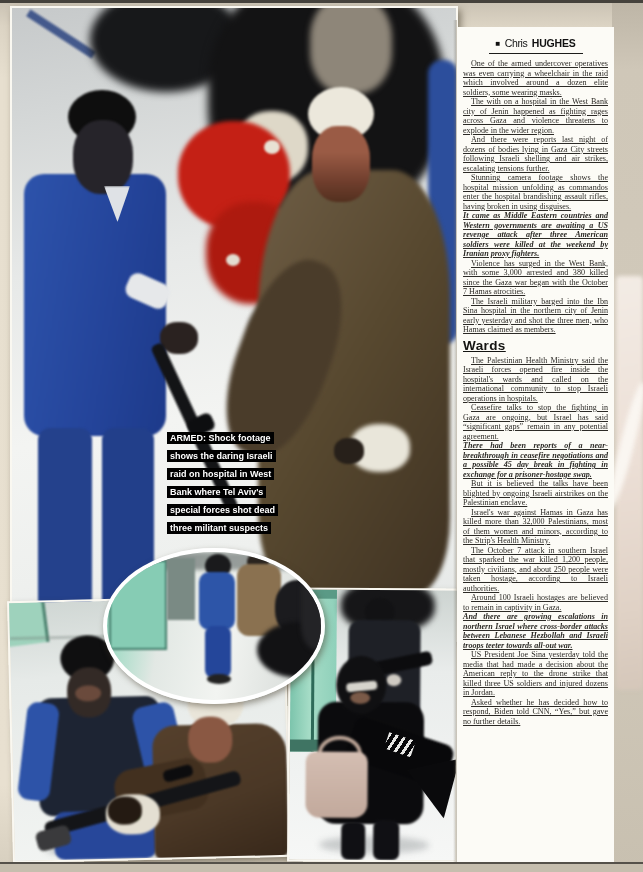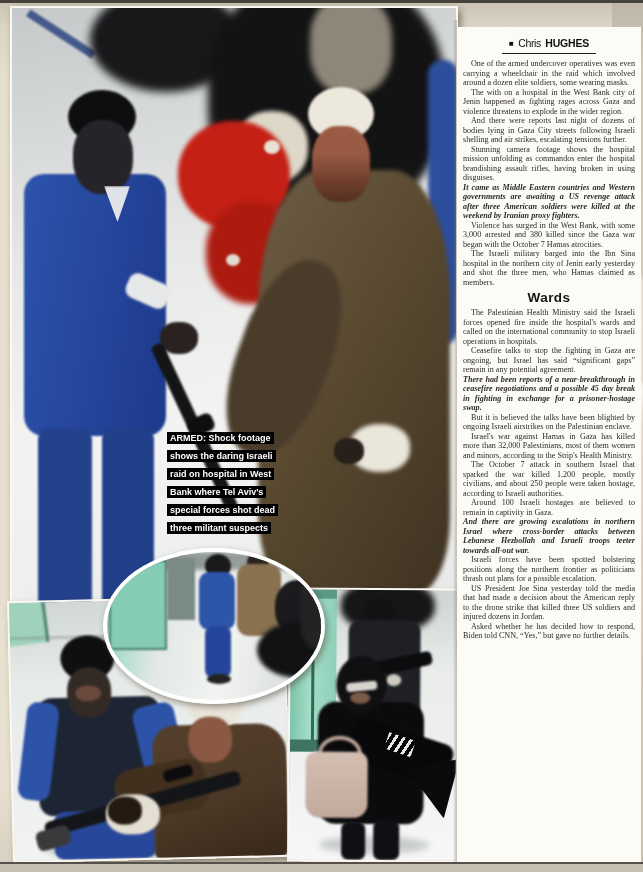--- a/index.html
+++ b/index.html
@@ -132,32 +132,32 @@
         background:repeating-linear-gradient(105deg,#e8e8e6 0 3px,transparent 3px 7px);}
   .bm-cloth{left:118px;top:168px;width:52px;height:60px;background:#0a0a0c;clip-path:polygon(0 20%,100% 0,70% 100%);}
   .bm-bag{left:16px;top:162px;width:62px;height:66px;border-radius:10px 10px 14px 14px;
         background:linear-gradient(#d4beb2,#c2a99c);}
   .bm-baghandle{left:28px;top:146px;width:36px;height:28px;border:4px solid #b9a294;border-radius:50%;background:transparent;}
   .bm-leg1{left:52px;top:232px;width:24px;height:38px;border-radius:7px;background:#101014;}
   .bm-leg2{left:84px;top:230px;width:26px;height:40px;border-radius:7px;background:#101014;}
   .bm-shadow{left:30px;top:246px;width:110px;height:18px;border-radius:50%;background:rgba(120,126,130,0.35);}
 
   
-  .column{position:absolute;left:457px;top:27px;width:184px;height:836px;z-index:5;
+  .column{position:absolute;left:457px;top:27px;width:157px;height:836px;z-index:5;
         background:#fcfbf6;padding:4px 6px 0 6px;box-sizing:border-box;overflow:hidden;}
   .byline-wrap{text-align:center;margin:2px 0 5px 0;}
   .byline-inner{display:inline-block;border-bottom:1.5px solid #1c1c1a;padding:0 7px 2px 7px;color:#111;}
   .byline-square{font-size:8px;vertical-align:1px;}
   .by-first{font:400 10.5px "Liberation Sans",sans-serif;letter-spacing:-0.4px;}
   .by-last{font:800 10.5px "Liberation Sans",sans-serif;letter-spacing:-0.2px;}
   .lead{font:700 9.4px/11px "Liberation Sans",sans-serif;color:#181816;text-align:justify;margin:0 0 2px 0;}
-  #article-body p{margin:0;color:#2c2a26;}
+  #article-body p{margin:0;color:#2c2a26;text-decoration:underline;}
   #article-body p.normal{font:400 8.1px/9.5px "Liberation Serif",serif;text-align:justify;text-indent:8px;}
   #article-body p.emphasis{font:700 italic 8.1px/9.5px "Liberation Serif",serif;font-style:italic;text-align:justify;}
-  #article-body p.subhead{font:800 13.5px/16px "Liberation Sans",sans-serif;text-align:center;
+  #article-body p.subhead{font:800 13.5px/16px "Liberation Sans",sans-serif;text-align:left;
         letter-spacing:0.4px;color:#141412;margin:3px 0 2px 0;text-indent:0;}
 </style>
 </head>
 <body>
 
 <div class="page">
 
   <div class="main-photo">
     <div class="abs mp-stripe blur1"></div>
     <div class="abs mp-dark-a blur4"></div>
@@ -282,21 +282,20 @@
         <p class="normal">The Israeli military barged into the Ibn Sina hospital in the northern city of Jenin early yesterday and shot the three men, who Hamas claimed as members.</p>
         <p class="subhead">Wards</p>
         <p class="normal">The Palestinian Health Ministry said the Israeli forces opened fire inside the hospital's wards and called on the international community to stop Israeli operations in hospitals.</p>
         <p class="normal">Ceasefire talks to stop the fighting in Gaza are ongoing, but Israel has said “significant gaps” remain in any potential agreement.</p>
         <p class="emphasis">There had been reports of a near-breakthrough in ceasefire negotiations and a possible 45 day break in fighting in exchange for a prisoner-hostage swap.</p>
         <p class="normal">But it is believed the talks have been blighted by ongoing Israeli airstrikes on the Palestinian enclave.</p>
         <p class="normal">Israel's war against Hamas in Gaza has killed more than 32,000 Palestinians, most of them women and minors, according to the Strip's Health Ministry.</p>
         <p class="normal">The October 7 attack in southern Israel that sparked the war killed 1,200 people, mostly civilians, and about 250 people were taken hostage, according to Israeli authorities.</p>
         <p class="normal">Around 100 Israeli hostages are believed to remain in captivity in Gaza.</p>
         <p class="emphasis">And there are growing escalations in northern Israel where cross-border attacks between Lebanese Hezbollah and Israeli troops teeter towards all-out war.</p>
-        <p class="normal">Israeli forces have been spotted bolstering positions along the northern frontier as politicians thrash out plans for a possible escalation.</p>
         <p class="normal">US President Joe Sina yesterday told the media that had made a decision about the American reply to the drone strike that killed three US soldiers and injured dozens in Jordan.</p>
         <p class="normal">Asked whether he has decided how to respond, Biden told CNN, “Yes,” but gave no further details.</p>
       </div>
   </div>
 
   <div class="right-strip">
     <div class="adj-photo blur2"></div>
     <div class="adj-highlight blur2"></div>
   </div>
 

